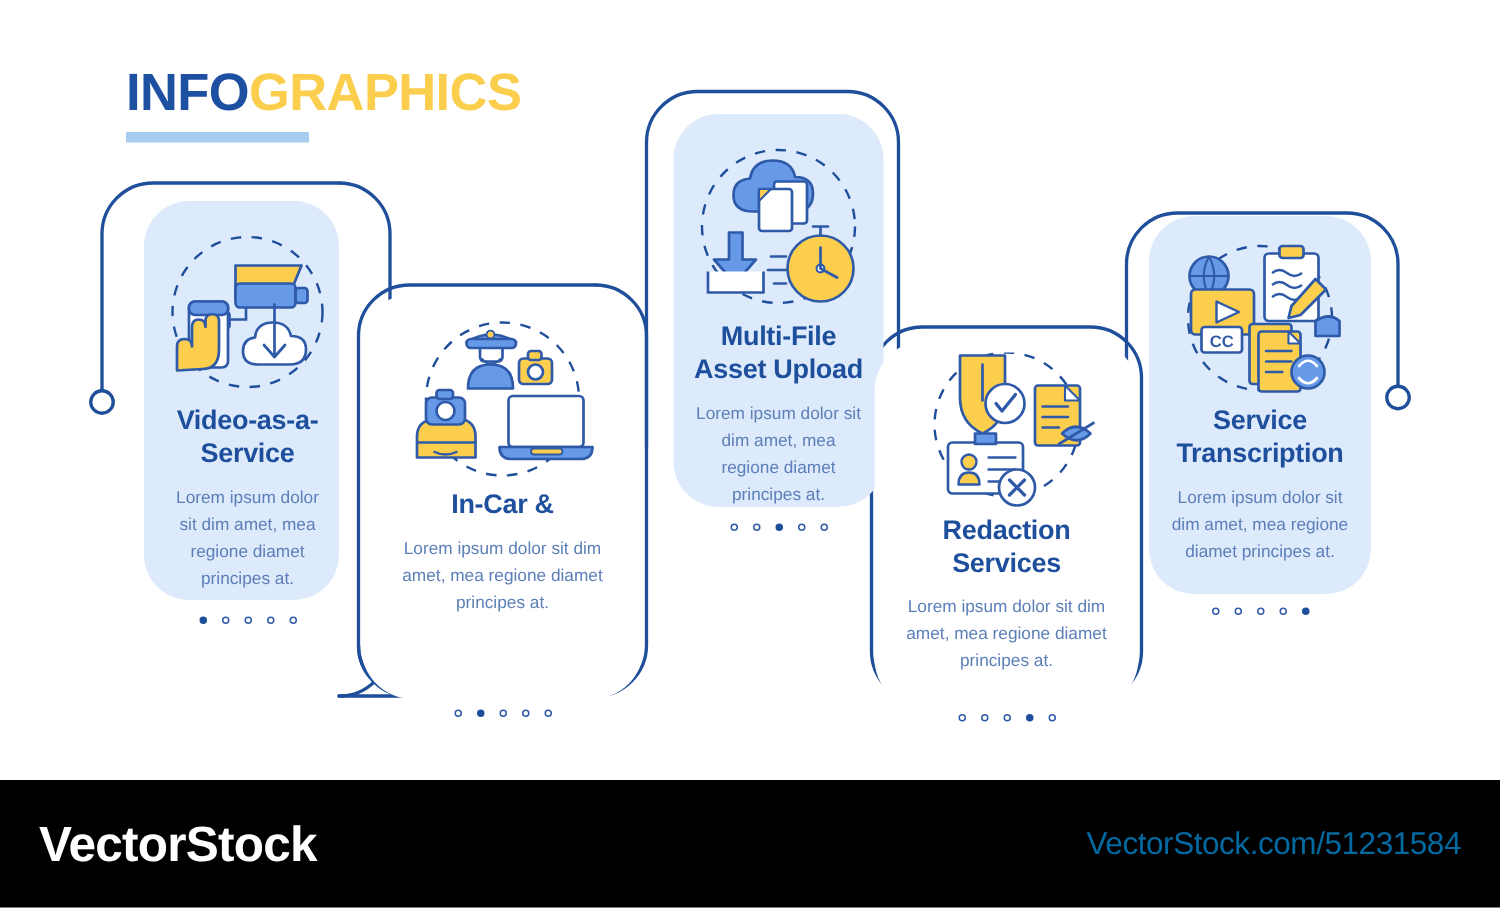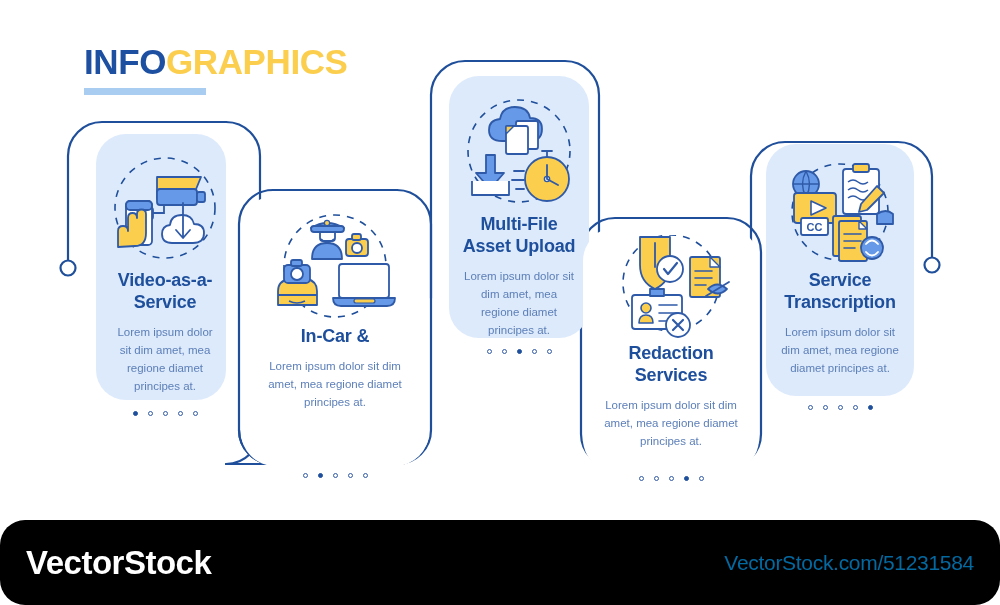--- a/index.html
+++ b/index.html
@@ -41,21 +41,21 @@
   .card-body{
     color:#5c7fb8;text-align:center;font-size:11.5px;line-height:1.58;
     padding:0 14px;margin-top:9px;
   }
   .dots{display:flex;gap:10px;align-items:center;justify-content:center;margin-top:auto;}
   .dot{width:5px;height:5px;border-radius:50%;box-sizing:border-box;
        border:1px solid #2f5aa8;background:transparent;}
   .dot.on{background:#1e4f9c;border-color:#1e4f9c;}
 
   
-  .footer{position:absolute;left:0;top:520px;width:1000px;height:85px;background:#000000;border-radius:25px;}
+  .footer{position:absolute;left:0;top:520px;width:1000px;height:85px;background:#000000;}
   .footer .brand{
     position:absolute;left:26px;top:50%;transform:translateY(-50%);
     color:#ffffff;font-size:33px;font-weight:bold;letter-spacing:-0.5px;
     font-family:"Liberation Sans", sans-serif;
   }
   .footer .url{
     position:absolute;right:26px;top:50%;transform:translateY(-50%);
     color:#0369a1;font-size:21px;letter-spacing:-0.3px;
   }
 </style>

